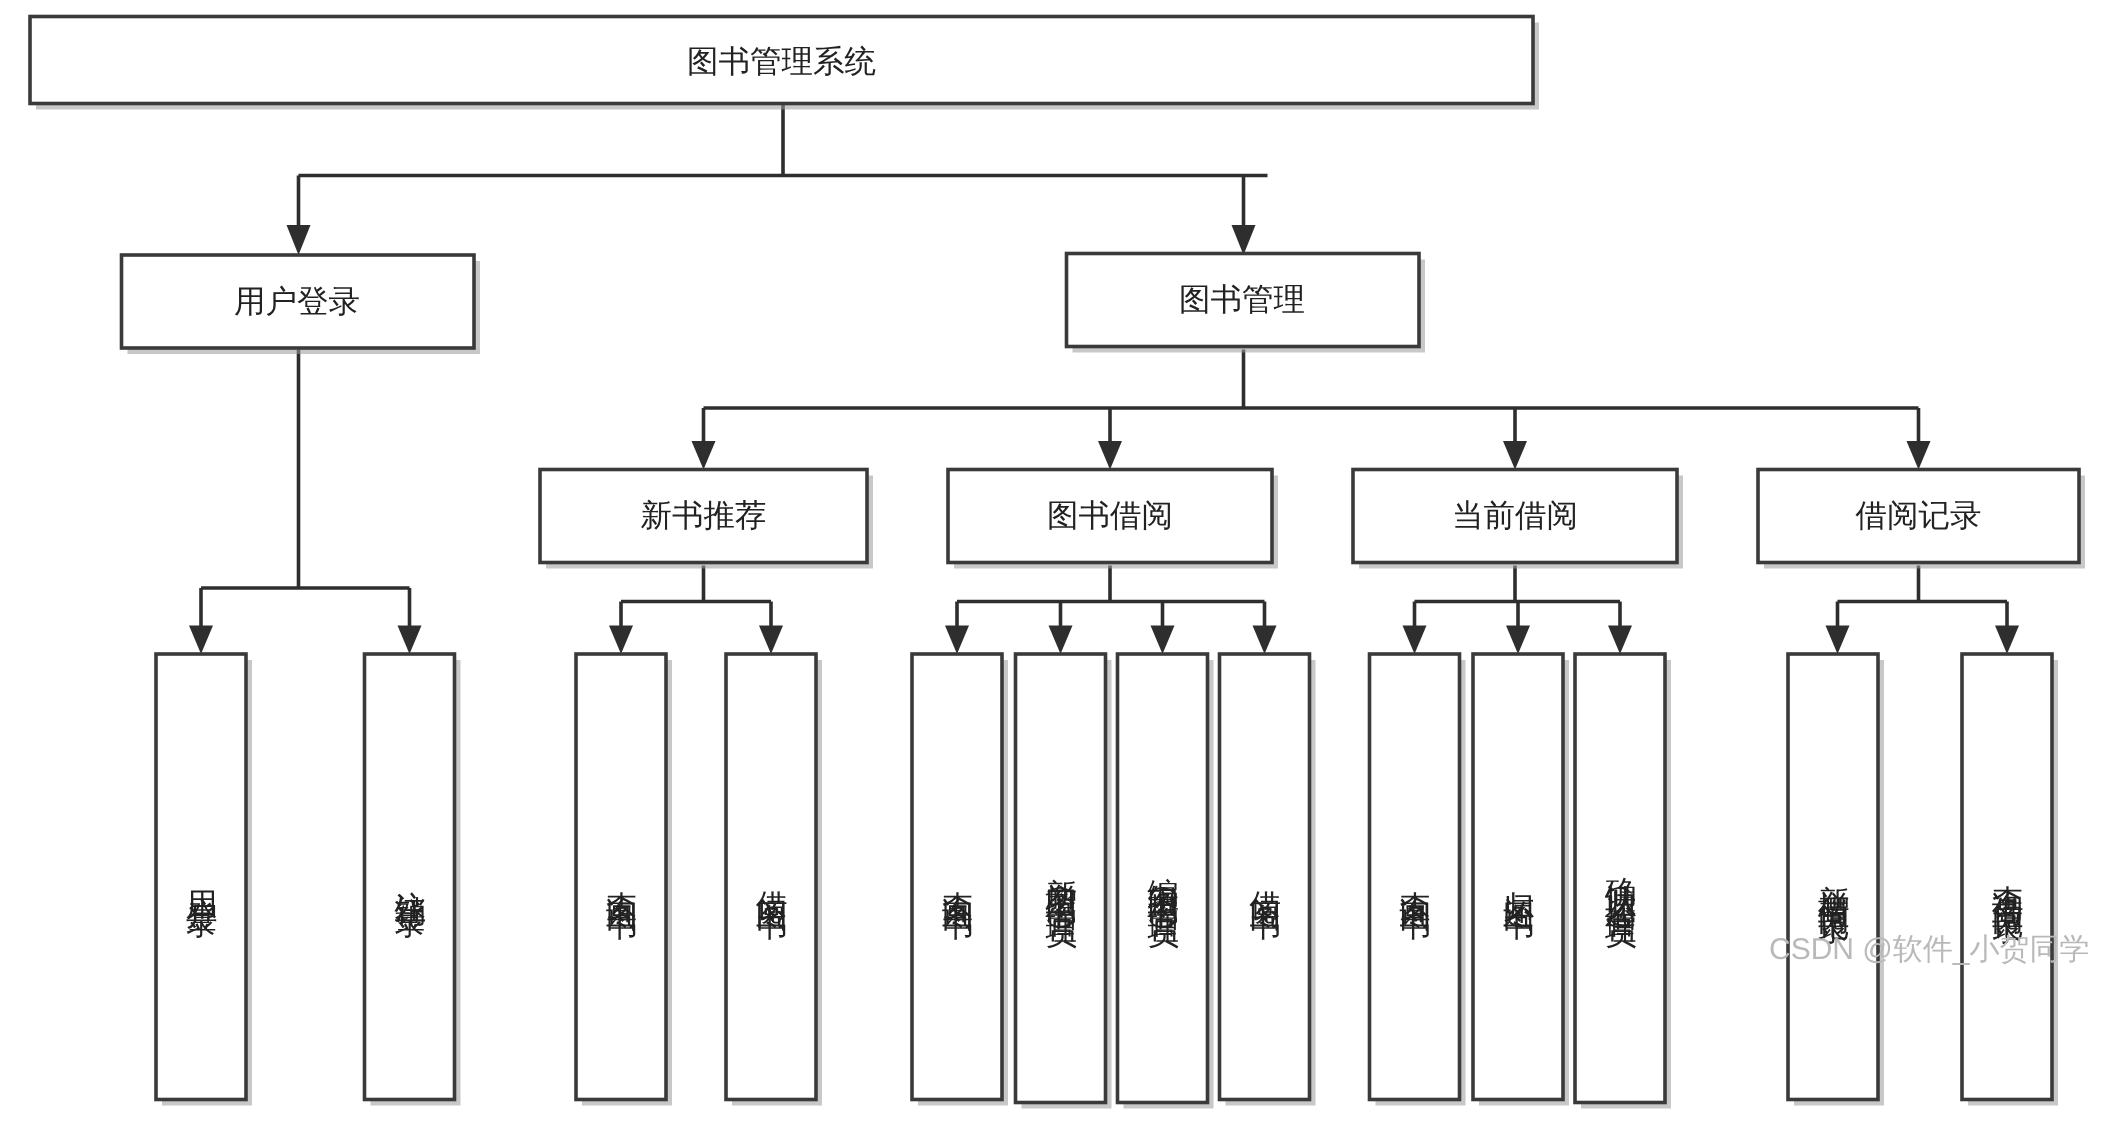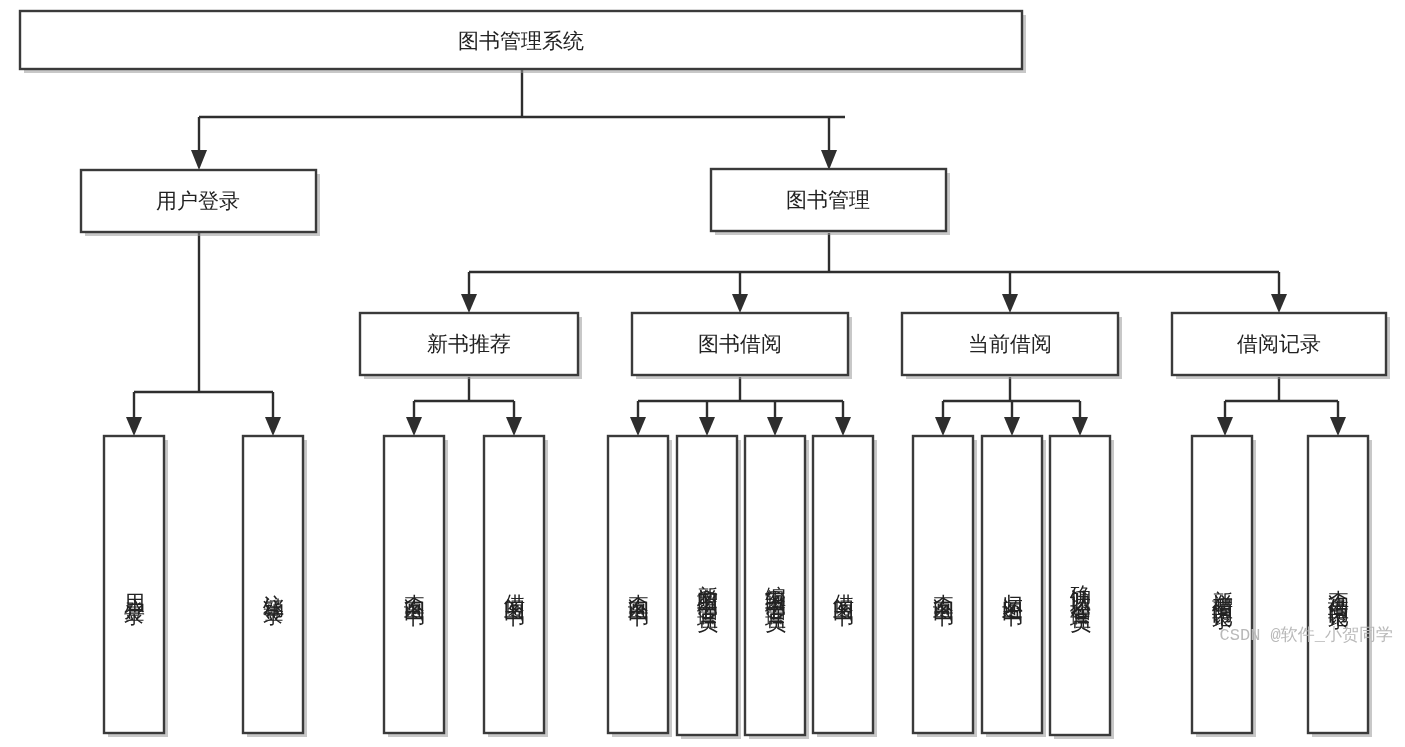--- a/index.html
+++ b/index.html
@@ -61,22 +61,22 @@
     color: #222222;
     letter-spacing: 4px;
     white-space: nowrap;
     pointer-events: none;
     text-align: center;
   }
   .watermark {
     position: absolute;
     right: 12px;
     bottom: 5px;
-    font-family: Liberation Mono, monospace;
-    font-size: 17px;
+    font-family: Liberation Sans, sans-serif;
+    font-size: 20px;
     color: #b9b9b9;
     white-space: nowrap;
   }
 </style>
 </head>
 <body>
 
 <div id="diagram-root">
 
   <svg class="flow" viewBox="0 0 1405 747">

